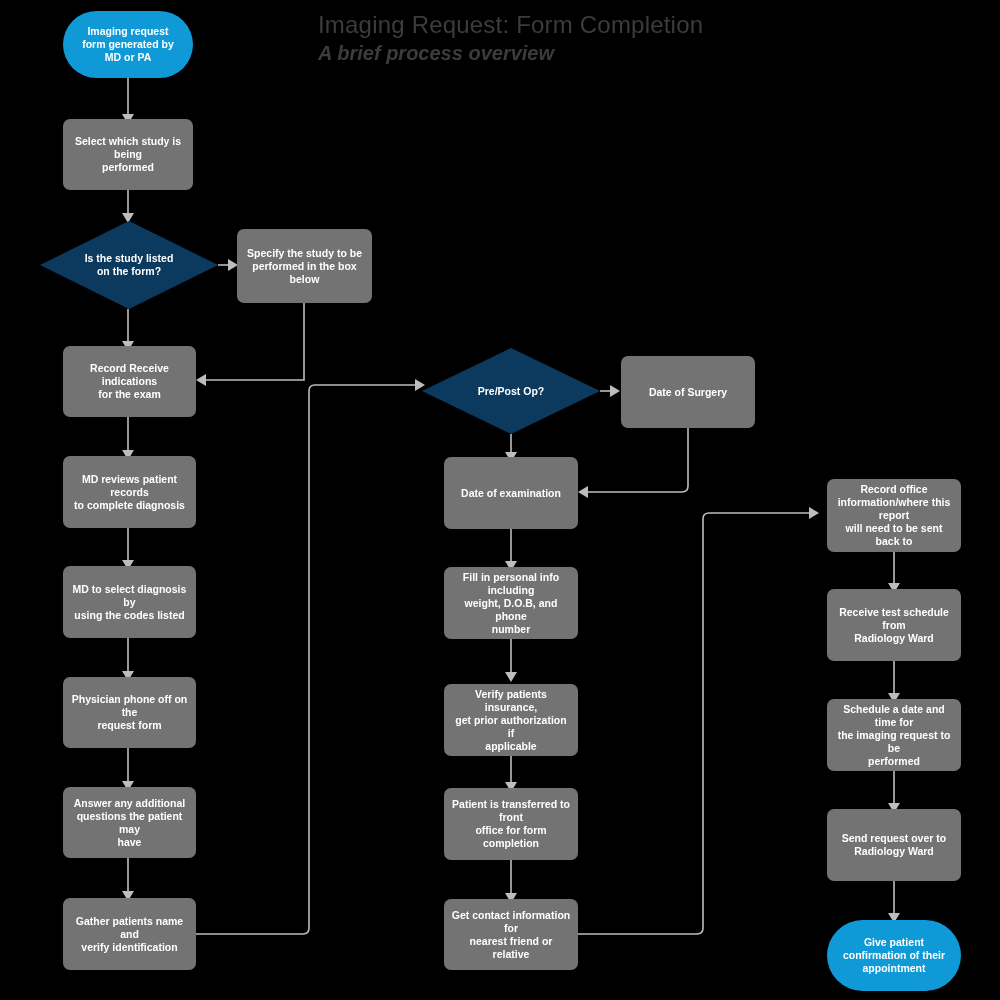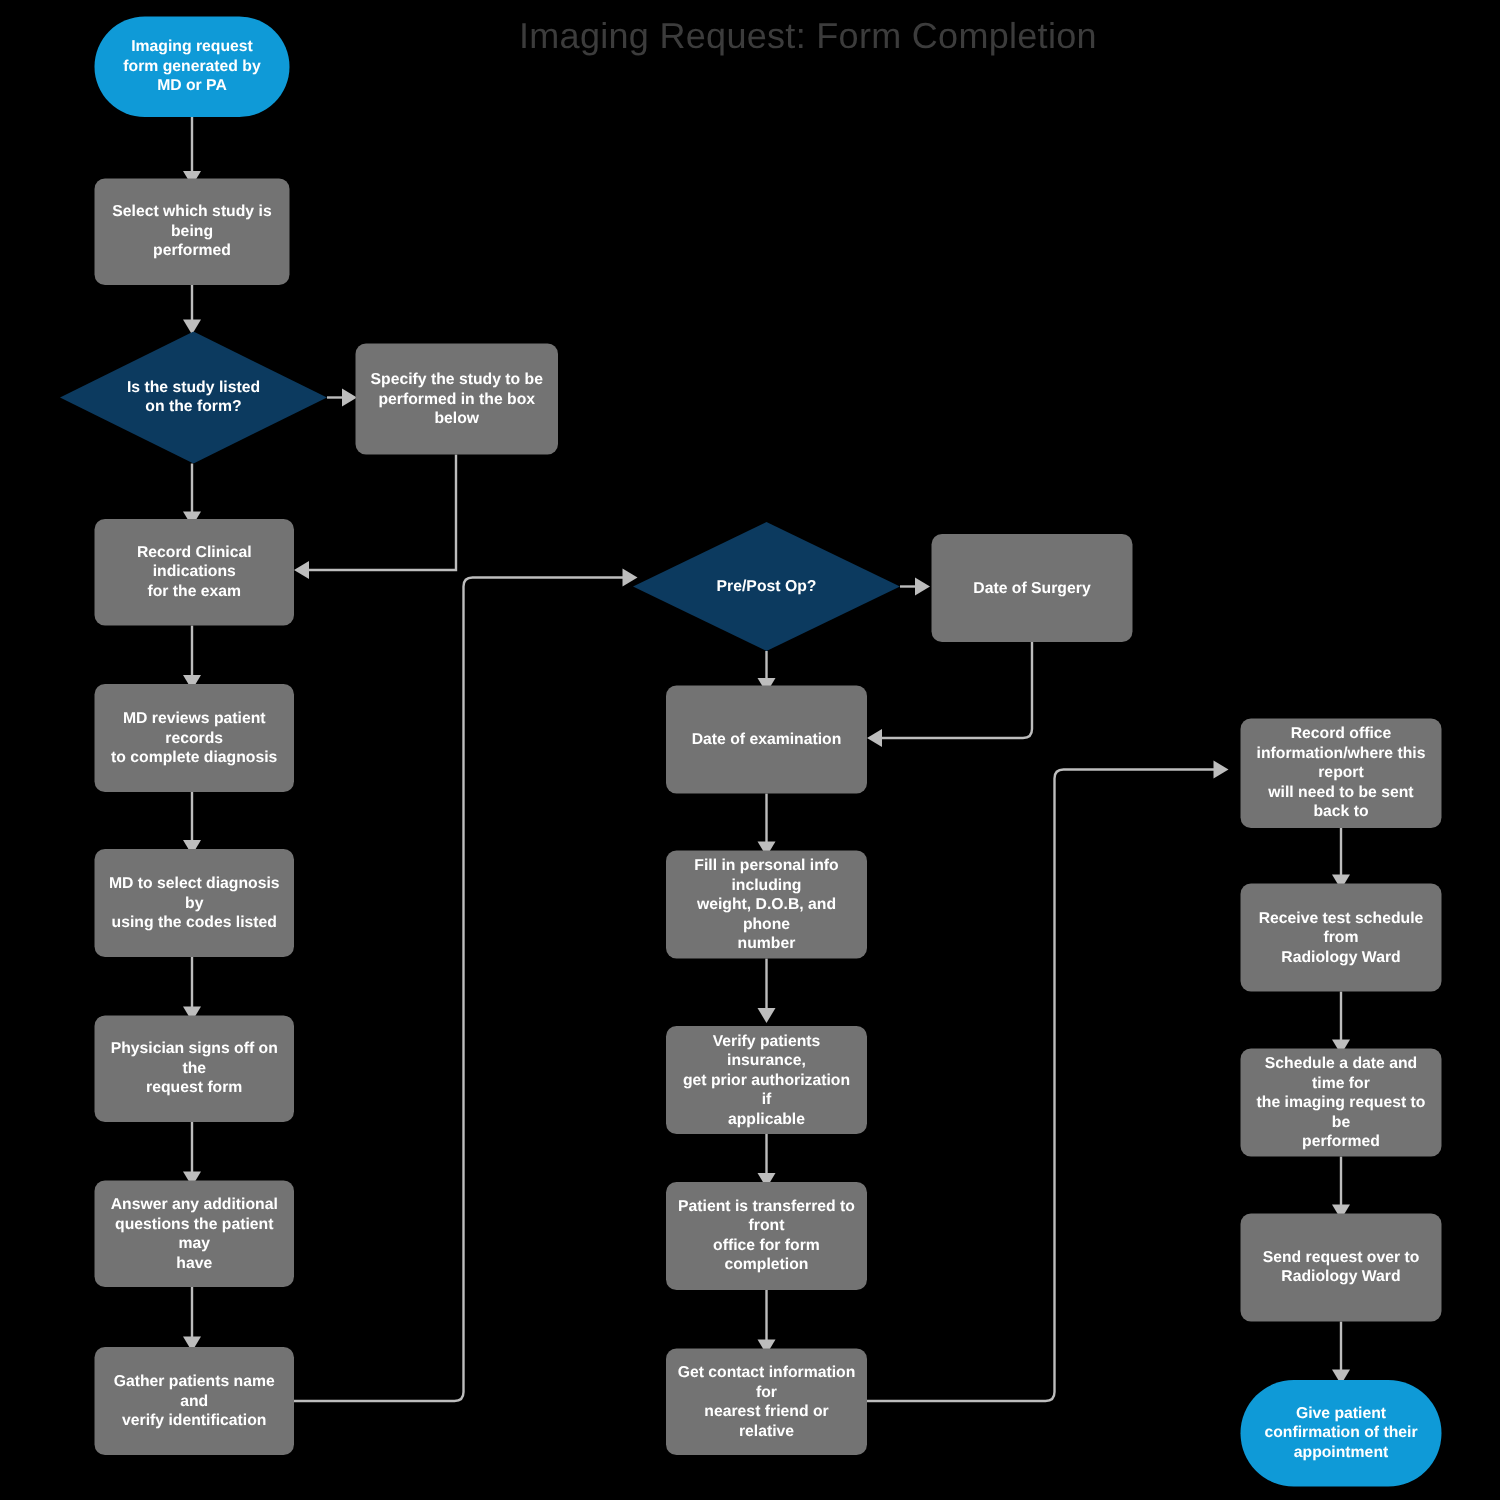--- a/index.html
+++ b/index.html
@@ -8,21 +8,21 @@
     width:1000px;height:1000px;overflow:hidden;
     font-family:"Liberation Sans","DejaVu Sans",sans-serif;
     background:#000;
   }
   #canvas{position:relative;width:1000px;height:1000px;background:#000000;}
 
   
   #title-block{position:absolute;left:318px;top:10px;width:620px;}
   #main-title{
     font-size:24px;color:#3c3c3c;font-weight:400;letter-spacing:.2px;
-    line-height:30px;white-space:pre;margin-left:28px;
+    line-height:30px;white-space:pre;
   }
   #sub-title{
     font-size:20px;color:#3c3c3c;font-weight:700;font-style:italic;
     line-height:26px;white-space:pre;
   }
 
   
   .node{
     position:absolute;box-sizing:border-box;
     display:flex;align-items:center;justify-content:center;
@@ -47,20 +47,21 @@
   .lnk{fill:none;stroke:#BDBDBD;stroke-width:1.6px;}
   .ahead{fill:#BDBDBD;}
 </style>
 </head>
 <body>
 
 <div id="canvas">
 
   <div id="title-block">
     <div id="main-title">Imaging Request: Form Completion</div>
+    <div id="sub-title">A brief process overview</div>
   </div>
 
   <svg id="links" viewBox="0 0 1000 1000">
 
     <path class="lnk" d="M128,78 L128,117"></path>
     <polygon class="ahead" points="122,114 134,114 128,124"></polygon>
 
     <path class="lnk" d="M128,190 L128,216"></path>
     <polygon class="ahead" points="122,213 134,213 128,223"></polygon>
 
@@ -146,36 +147,36 @@
     <div class="dtxt">Is the study listed
 on the form?</div>
   </div>
 
   <div class="node process" style="left:237px;top:229px;width:135px;height:74px;">
     <span class="txt">Specify the study to be
 performed in the box below</span>
   </div>
 
   <div class="node process" style="left:63px;top:346px;width:133px;height:71px;">
-    <span class="txt">Record Clinical indications
+    <span class="txt">Record Receive indications
 for the exam</span>
   </div>
 
   <div class="node process" style="left:63px;top:456px;width:133px;height:72px;">
     <span class="txt">MD reviews  patient records
 to complete diagnosis</span>
   </div>
 
   <div class="node process" style="left:63px;top:566px;width:133px;height:72px;">
     <span class="txt">MD to select diagnosis by
 using the codes listed</span>
   </div>
 
   <div class="node process" style="left:63px;top:677px;width:133px;height:71px;">
-    <span class="txt">Physician signs off on the
+    <span class="txt">Physician phone off on the
 request form</span>
   </div>
 
   <div class="node process" style="left:63px;top:787px;width:133px;height:71px;">
     <span class="txt">Answer any additional
 questions the patient may
 have</span>
   </div>
 
   <div class="node process" style="left:63px;top:898px;width:133px;height:72px;">

